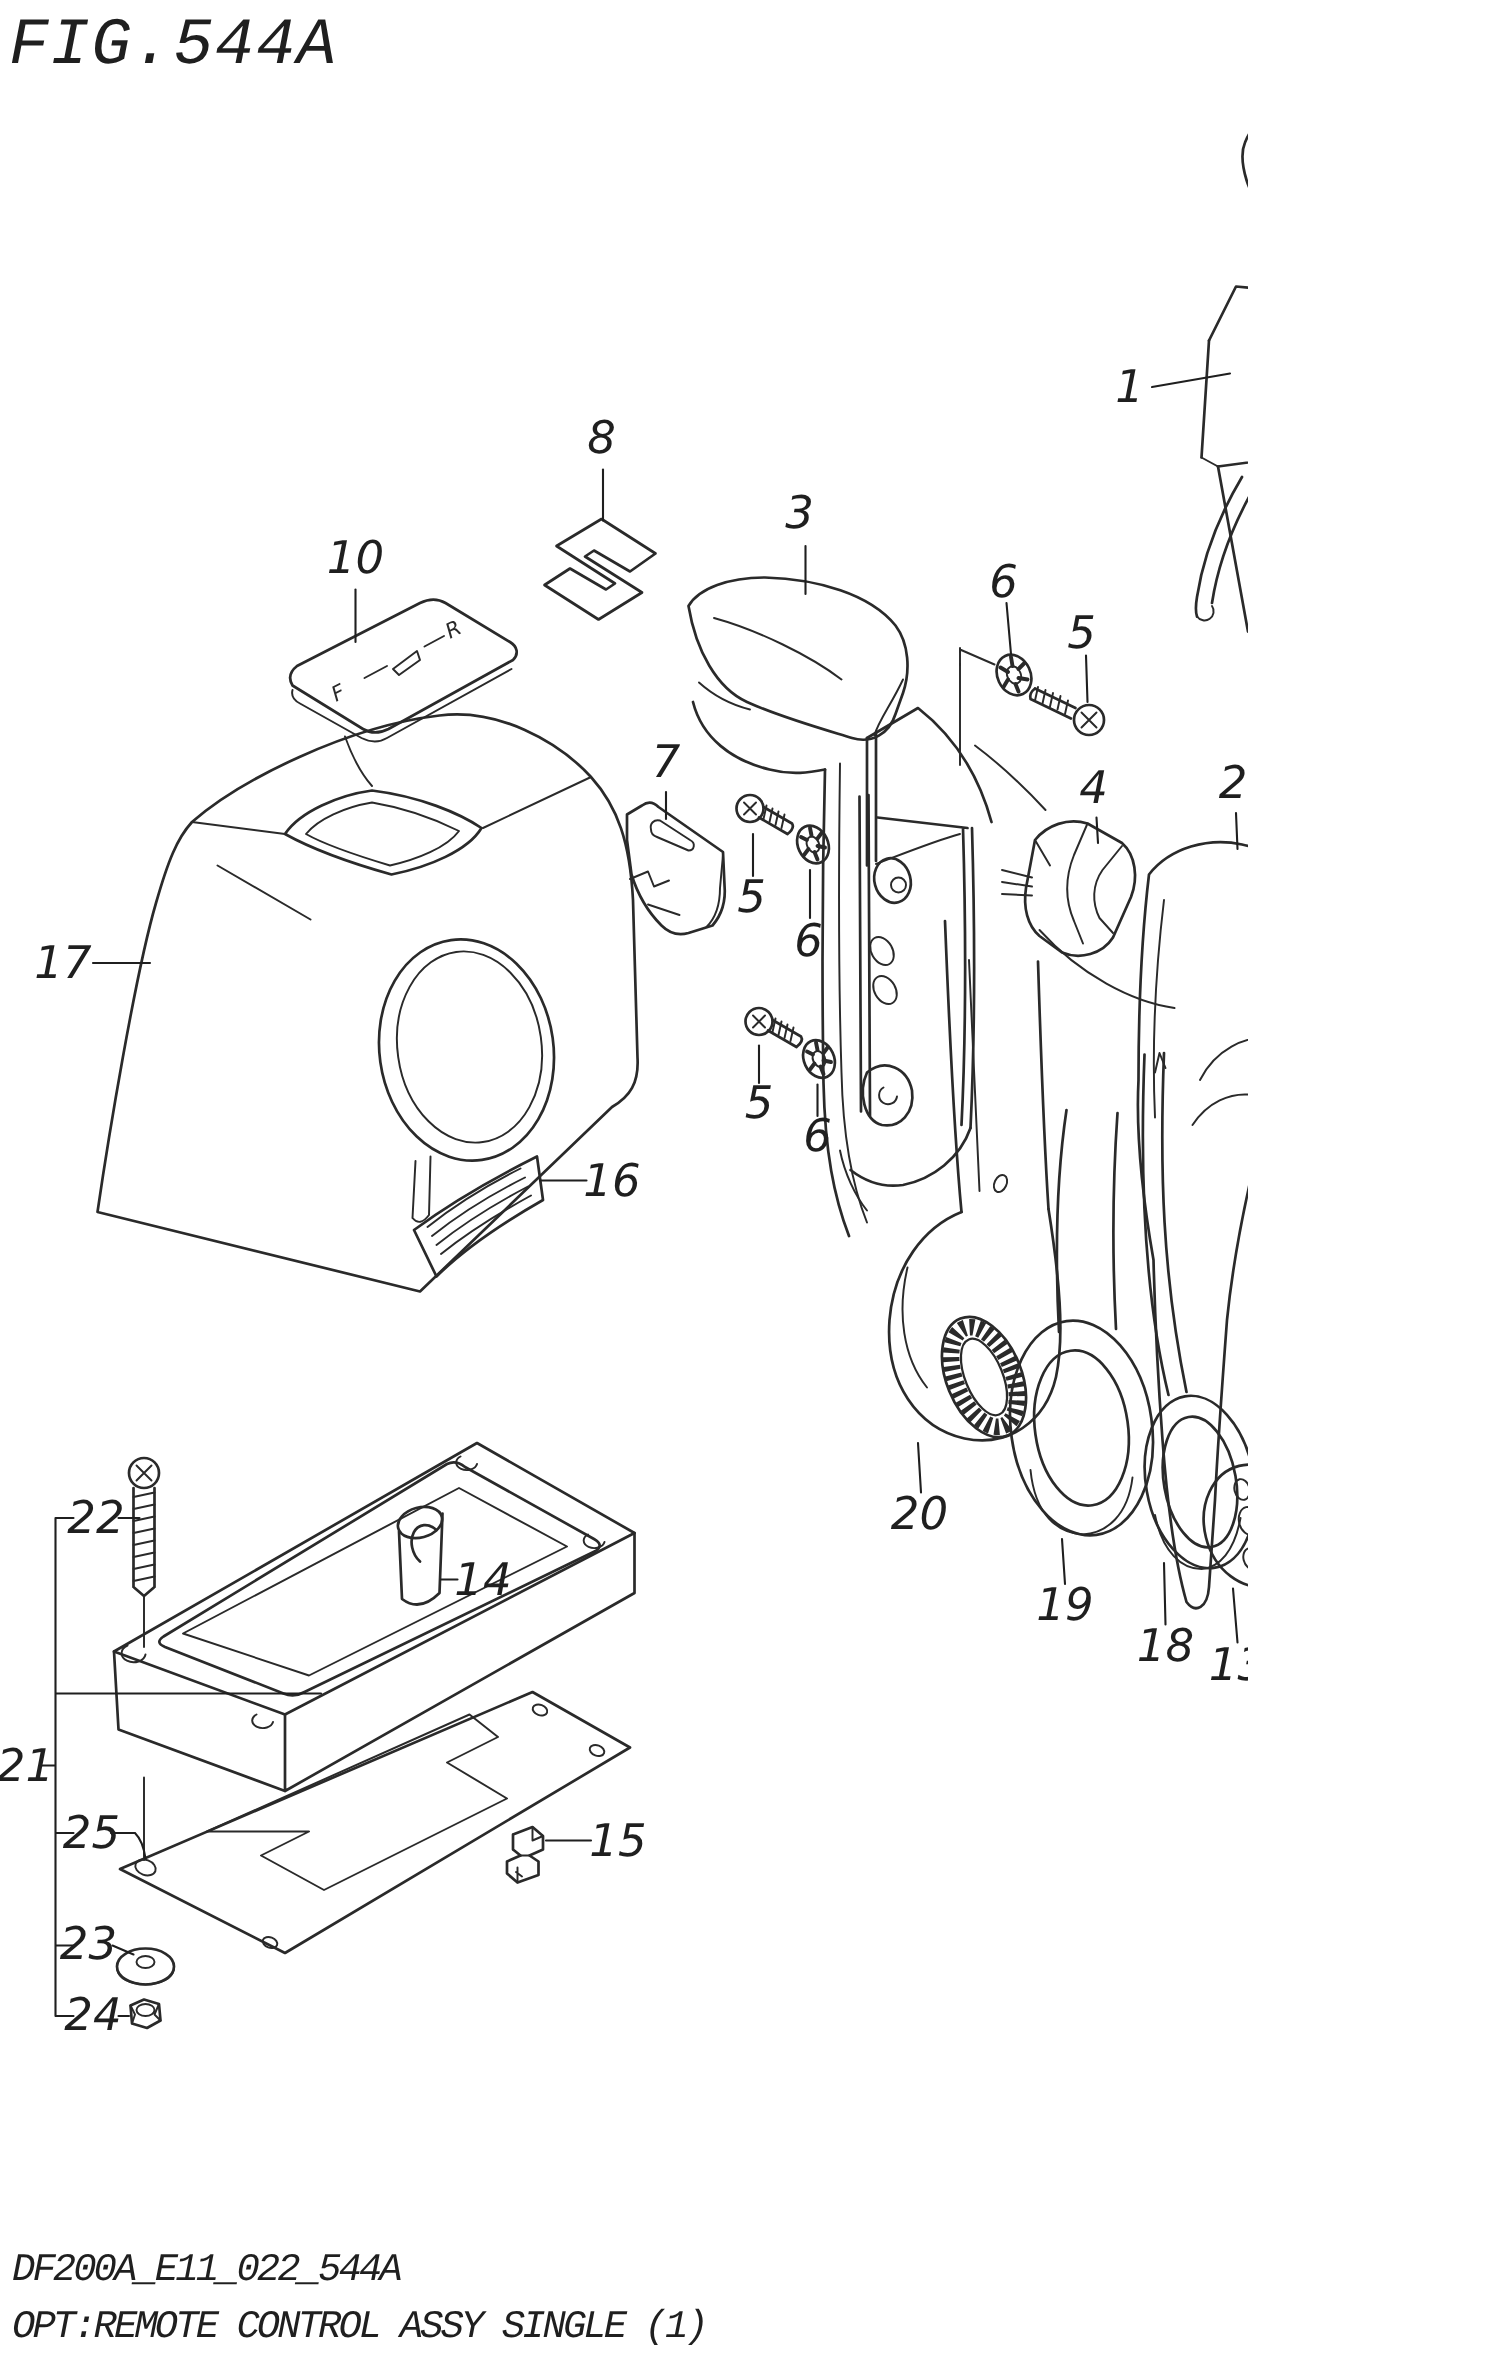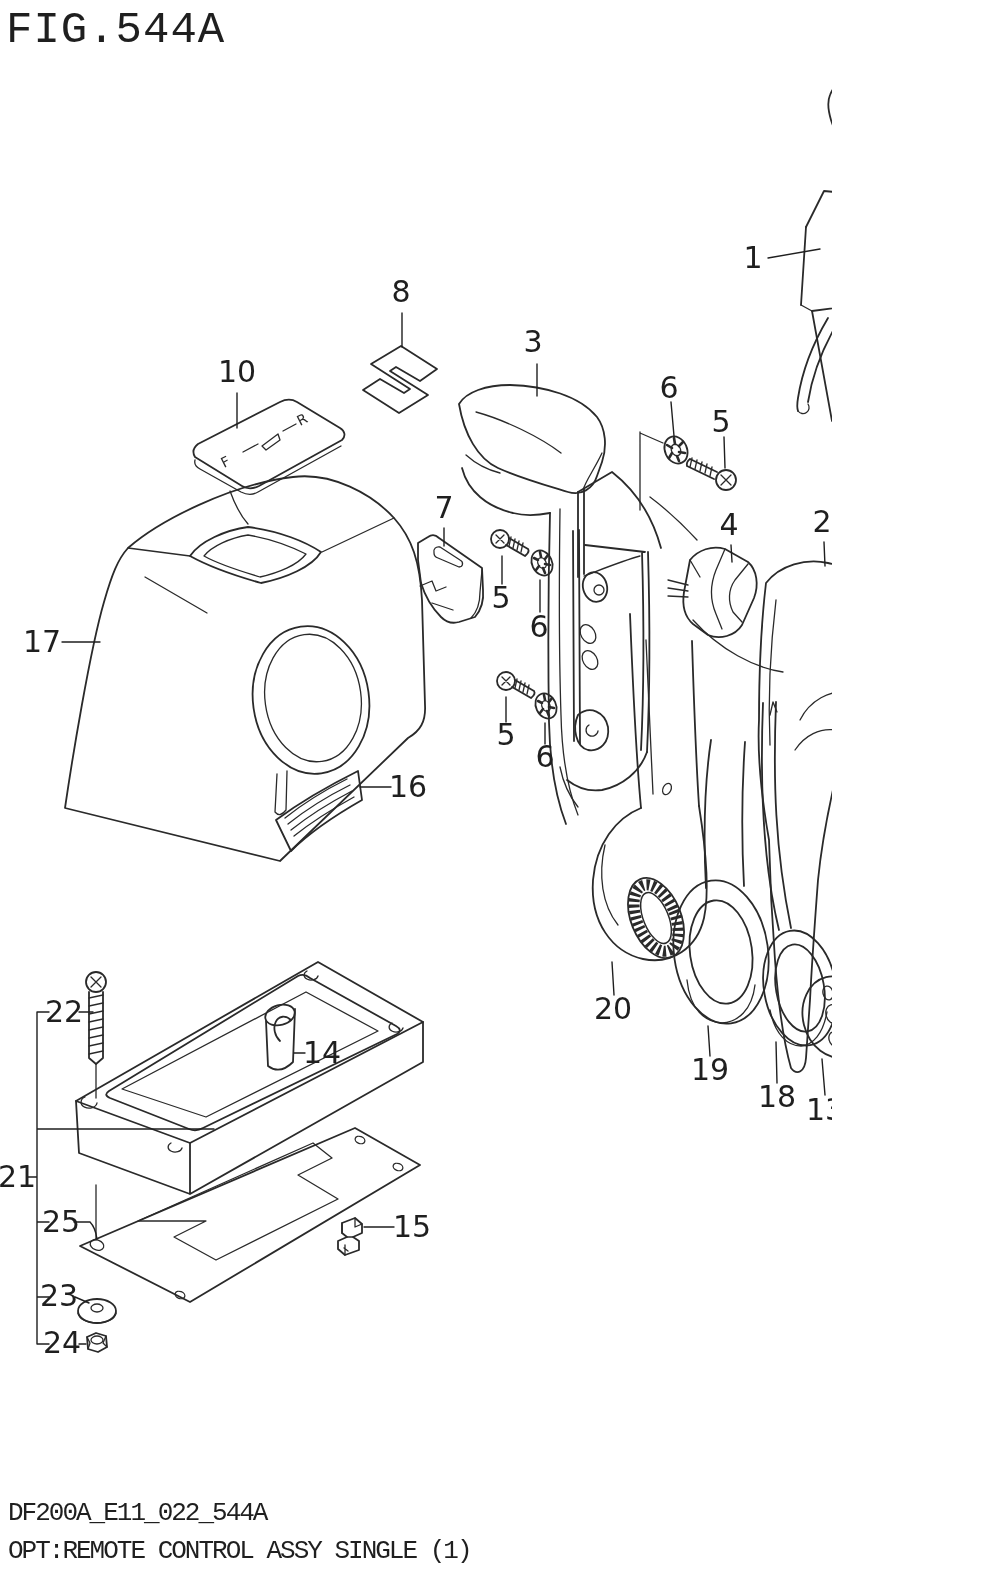--- a/index.html
+++ b/index.html
@@ -1,16 +1,16 @@
 <!DOCTYPE html>
 <html><head>
 <meta charset="utf-8">
 <style>
   html,body{margin:0;padding:0;background:#ffffff;}
-  .page{position:relative;width:832px;height:1580px;background:#ffffff;overflow:hidden;}
+  .page{position:relative;width:832px;height:1580px;background:#ffffff;overflow:hidden;font-style:italic;}
   svg{display:block;}
   .title-text{font-family:"Liberation Mono","DejaVu Sans Mono",monospace;font-size:44px;fill:#1f1f1f;letter-spacing:1px;}
   .footer-text{font-family:"Liberation Mono","DejaVu Sans Mono",monospace;font-size:26px;fill:#1f1f1f;letter-spacing:-2px;}
   .callout{font-family:"DejaVu Sans","Liberation Sans",sans-serif;font-size:30px;fill:#1f1f1f;}
   .mark{font-family:"DejaVu Sans","Liberation Sans",sans-serif;font-size:14px;fill:#2a2a2a;}
   .ln{stroke:#2a2a2a;fill:none;stroke-width:1.8;stroke-linecap:round;stroke-linejoin:round;}
   .ln-thin{stroke:#2a2a2a;fill:none;stroke-width:1.3;stroke-linecap:round;stroke-linejoin:round;}
   .leader{stroke:#1f1f1f;fill:none;stroke-width:1.4;stroke-linecap:round;}
   .spoke{stroke:#2a2a2a;stroke-width:2.6;stroke-linecap:round;fill:none;}
   .teeth{stroke:#2a2a2a;fill:none;}

